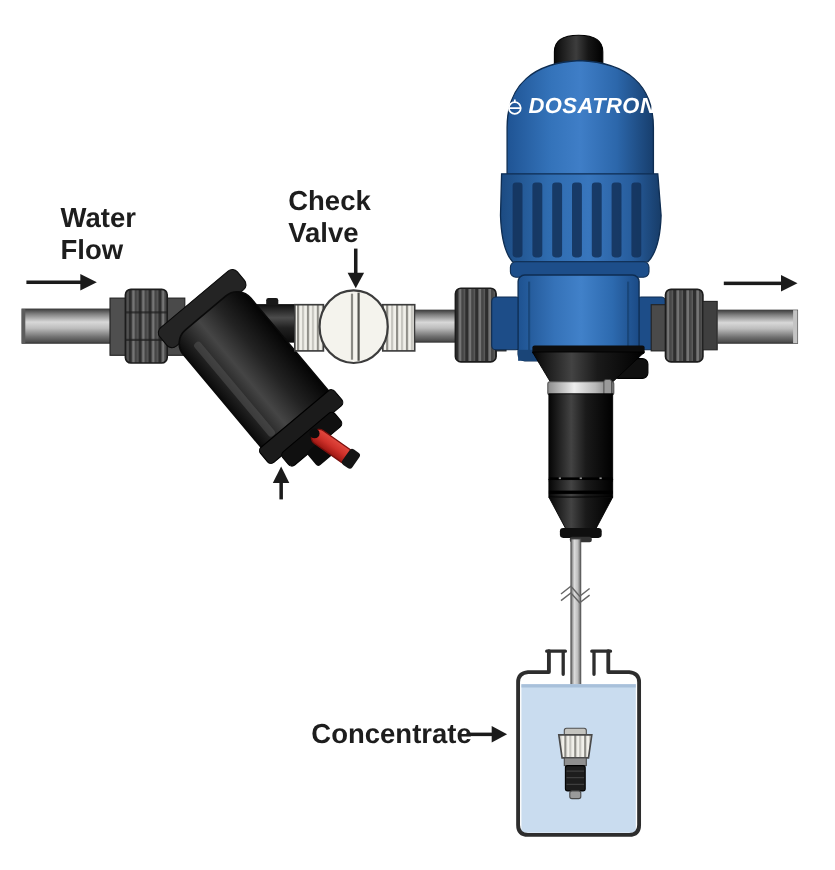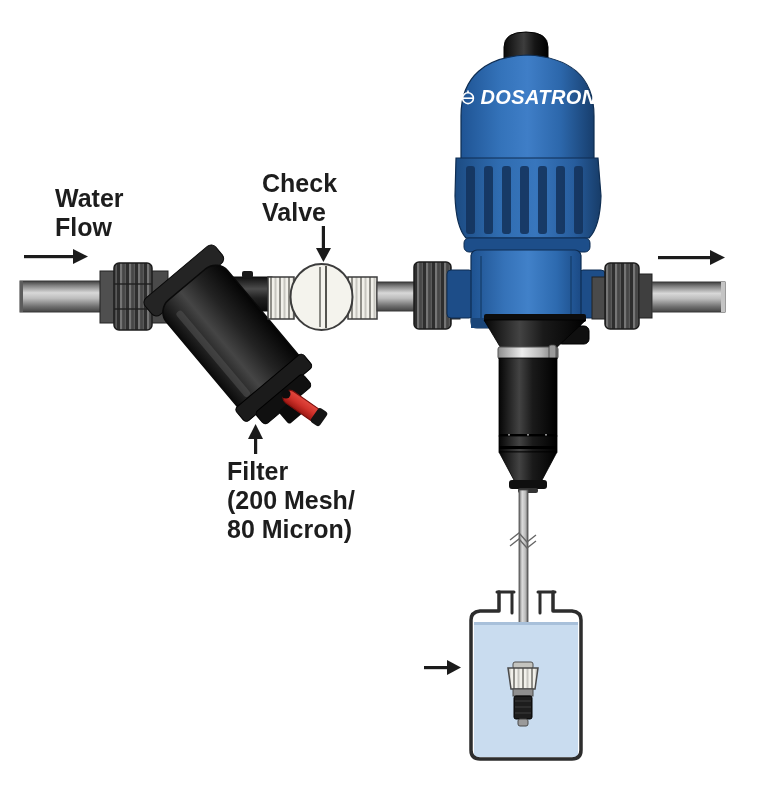--- a/index.html
+++ b/index.html
@@ -255,24 +255,22 @@
     </g>
   </svg>
 
   <div class="label" style="left:24px;top:184px;margin-left:31px;">Water
 Flow</div>
 
   <div class="label center" style="left:262px;top:169px;width:124px;">Check
 Valve</div>
 
 
-  <div class="label" style="left:227px;top:457px;">Filter
-(200 Mesh/
-80 Micron)</div>
-
+
+  <div class="label" style="left:283px;top:653px;">Concentrate</div>
 
   <div class="brand">
     <svg class="mark" width="14" height="15" viewBox="0 0 14 15">
       <line x1="7" y1="0.5" x2="7" y2="3" stroke="#fff" stroke-width="1.6"></line>
       <circle cx="7" cy="8.2" r="5.4" fill="none" stroke="#fff" stroke-width="1.6"></circle>
       <line x1="1.6" y1="8.2" x2="12.4" y2="8.2" stroke="#fff" stroke-width="1.6"></line>
     </svg>
     <span>DOSATRON</span>
   </div>
 

